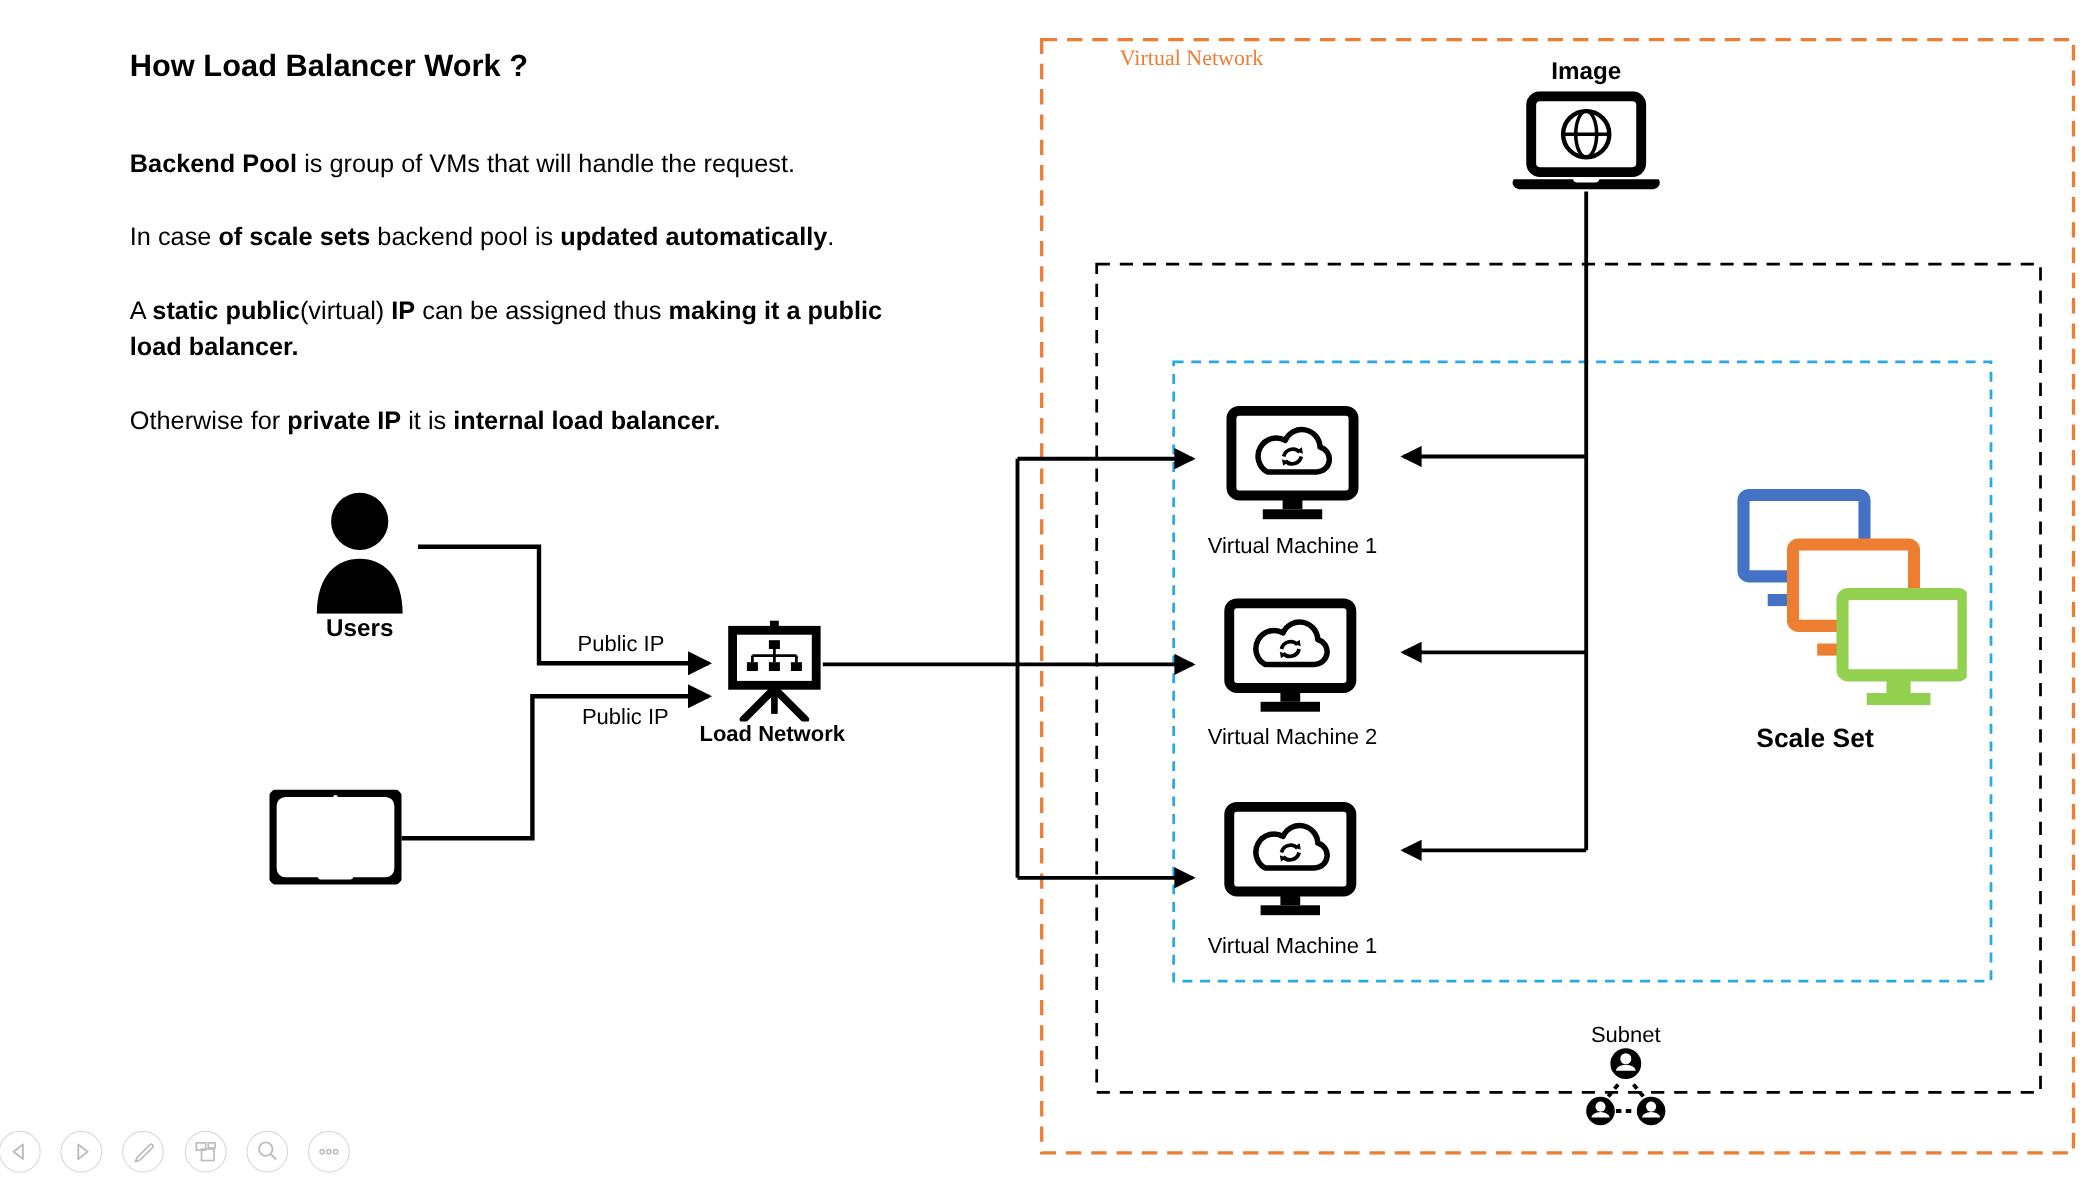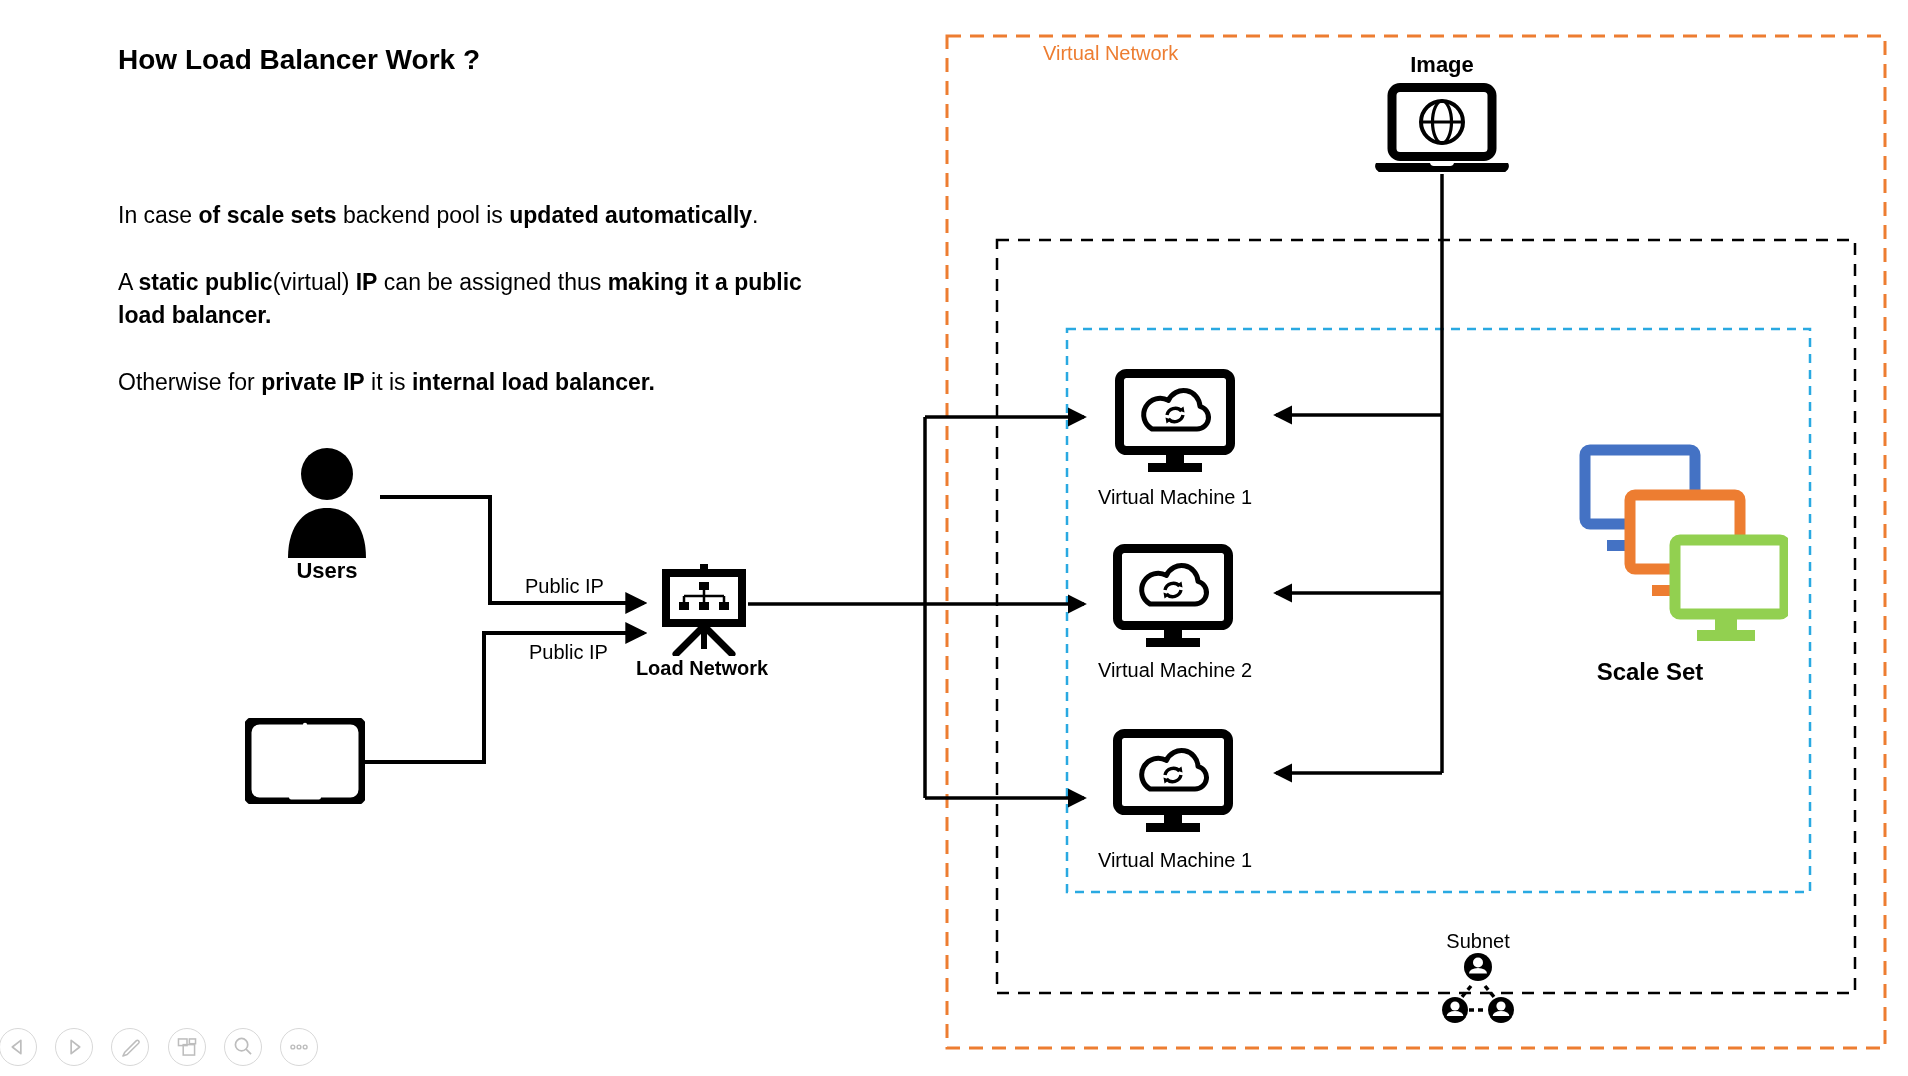--- a/index.html
+++ b/index.html
@@ -20,20 +20,23 @@
           border:1.5px solid #d8d8d8;background:#fff;box-sizing:border-box;}
   .navbtn svg{width:100%;height:100%;}
 </style>
 </head>
 <body>
 
 <div class="slide">
 
   <div class="abs title">How Load Balancer Work ?</div>
 
+  <div class="abs para" style="top:132px;">
+    <span class="b">Backend Pool</span><span> is group of VMs that will handle the request.</span>
+  </div>
 
   <div class="abs para" style="top:199px;">
     <span>In case </span><span class="b">of scale sets</span><span> backend pool is </span><span class="b">updated automatically</span><span>.</span>
   </div>
 
   <div class="abs para" style="top:366px;">
     <span>Otherwise for </span><span class="b">private IP</span><span> it is </span><span class="b">internal load balancer.</span>
   </div>
 
   <div class="abs para" style="top:266px;">
@@ -61,21 +64,21 @@
     <path d="M925 417 H1084" fill="none" stroke="#000" stroke-width="3.5" marker-end="url(#ah)"></path>
     <path d="M925 604 H1084" fill="none" stroke="#000" stroke-width="3.5" marker-end="url(#ah)"></path>
     <path d="M925 798 H1084" fill="none" stroke="#000" stroke-width="3.5" marker-end="url(#ah)"></path>
 
     <path d="M1442 174 V773" fill="none" stroke="#000" stroke-width="3.5"></path>
     <path d="M1442 415 H1276" fill="none" stroke="#000" stroke-width="3.5" marker-end="url(#ah)"></path>
     <path d="M1442 593 H1276" fill="none" stroke="#000" stroke-width="3.5" marker-end="url(#ah)"></path>
     <path d="M1442 773 H1276" fill="none" stroke="#000" stroke-width="3.5" marker-end="url(#ah)"></path>
   </svg>
 
-  <div class="abs lbl vn-label" style="left:1043px;top:42px;">Virtual Network</div>
+  <div class="abs lbl vn-label" style="left:1018px;top:42px;font-family:Liberation Serif, serif;">Virtual Network</div>
   <div class="abs lbl lbl-bold center" style="left:1382px;top:52px;width:120px;font-size:22px;">Image</div>
   <div class="abs lbl lbl-bold center" style="left:267px;top:558px;width:120px;font-size:22px;">Users</div>
   <div class="abs lbl" style="left:525px;top:575px;">Public IP</div>
   <div class="abs lbl" style="left:529px;top:641px;">Public IP</div>
   <div class="abs lbl lbl-bold center" style="left:622px;top:657px;width:160px;">Load Network</div>
   <div class="abs lbl center" style="left:1075px;top:486px;width:200px;">Virtual Machine 1</div>
   <div class="abs lbl center" style="left:1075px;top:659px;width:200px;">Virtual Machine 2</div>
   <div class="abs lbl center" style="left:1075px;top:849px;width:200px;">Virtual Machine 1</div>
   <div class="abs lbl lbl-bold center" style="left:1545px;top:658px;width:210px;font-size:24px;">Scale Set</div>
   <div class="abs lbl center" style="left:1418px;top:930px;width:120px;">Subnet</div>

